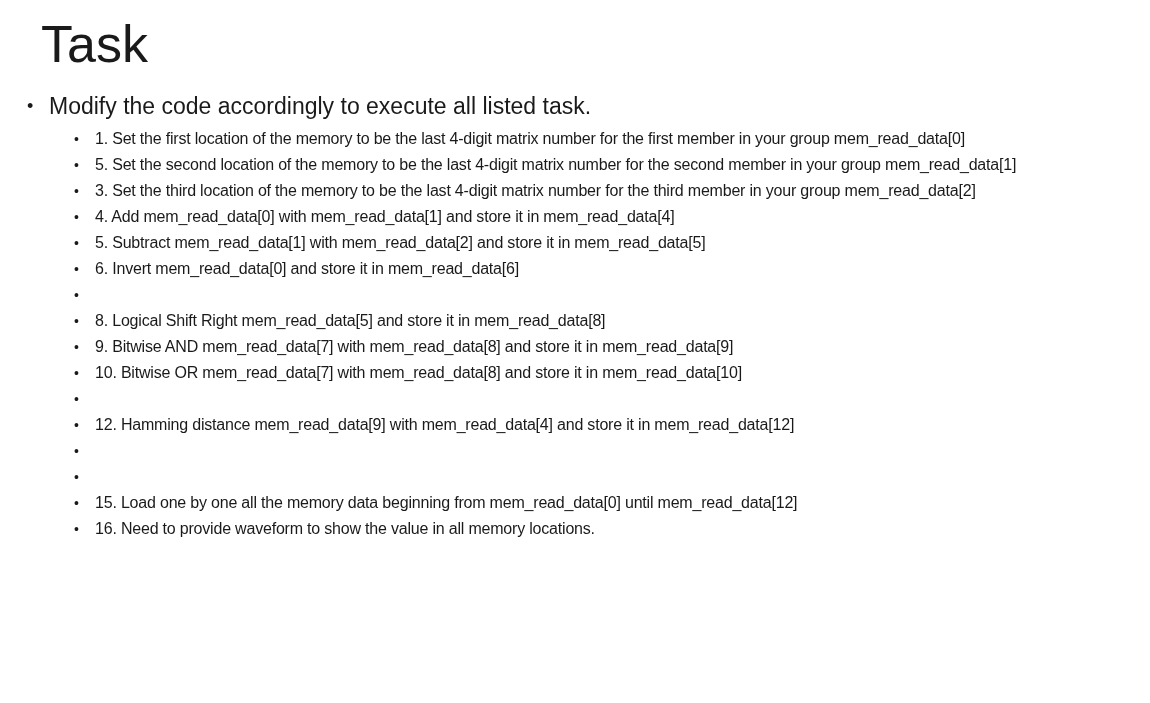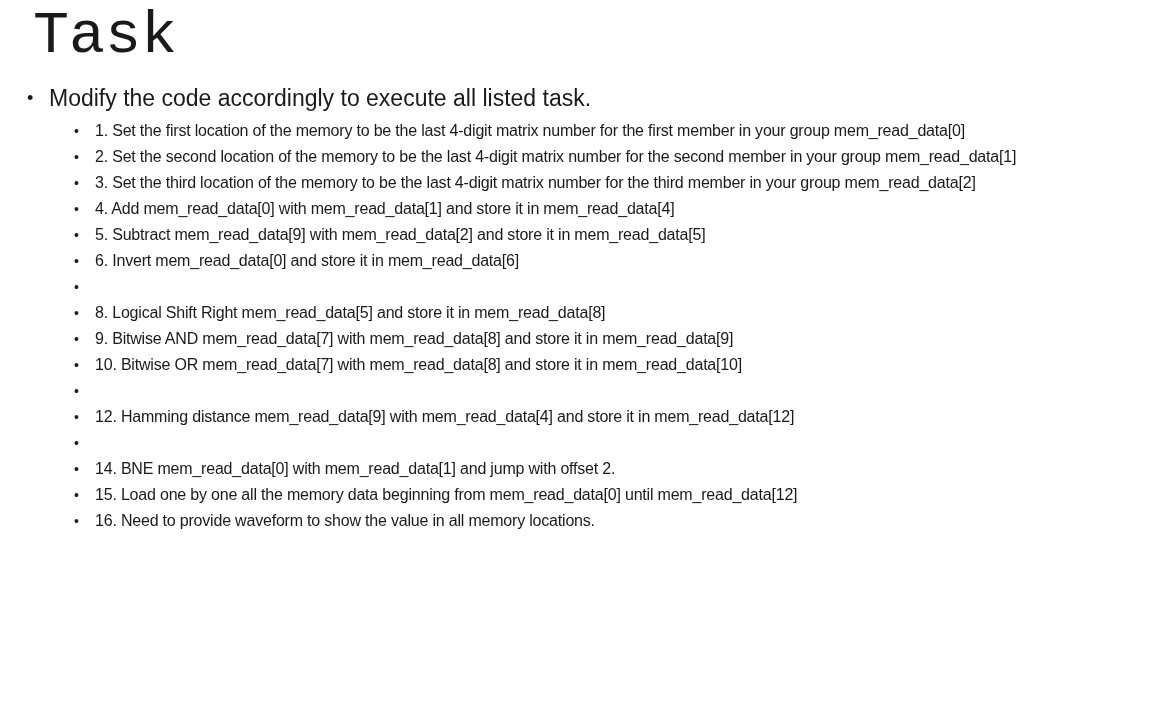--- a/index.html
+++ b/index.html
@@ -10,27 +10,26 @@
   .slide {
     position: relative;
     width: 1150px;
     height: 703px;
     background: #ffffff;
     overflow: hidden;
     font-family: "Liberation Sans", sans-serif;
     color: #1a1a1a;
   }
   .title {
-    margin: 8px;
+    margin: 16px;
     padding: 2px 0 0 25px;
-    font-size: 60px;
+    font-size: 52px;
     line-height: 52px;
     font-weight: 300;
     color: #1a1a1a;
-    font-family: Liberation Mono, monospace;
   }
   .body {
     margin-top: 21px;
   }
   .main-item {
     display: flex;
     align-items: flex-start;
     padding-left: 27px;
     font-size: 23px;
     line-height: 30px;
@@ -81,33 +80,33 @@
       <span class="main-text">Modify the code accordingly to execute all listed task.</span>
     </div>
 
     <ul class="tasks">
       <li class="task-item">
         <span class="bullet b2">•</span>
         <span class="task-text">1. Set the first location of the memory to be the last 4-digit matrix number for the first member in your group mem_read_data[0]</span>
       </li>
       <li class="task-item">
         <span class="bullet b2">•</span>
-        <span class="task-text">2. Set the second location of the memory to be the last 4-digit matrix number for the second member in your group mem_read_data[1]</span>
+        <span class="task-text">5. Set the second location of the memory to be the last 4-digit matrix number for the second member in your group mem_read_data[1]</span>
       </li>
       <li class="task-item">
         <span class="bullet b2">•</span>
         <span class="task-text">3. Set the third location of the memory to be the last 4-digit matrix number for the third member in your group mem_read_data[2]</span>
       </li>
       <li class="task-item">
         <span class="bullet b2">•</span>
         <span class="task-text">4. Add mem_read_data[0] with mem_read_data[1] and store it in mem_read_data[4]</span>
       </li>
       <li class="task-item">
         <span class="bullet b2">•</span>
-        <span class="task-text">5. Subtract mem_read_data[9] with mem_read_data[2] and store it in mem_read_data[5]</span>
+        <span class="task-text">5. Subtract mem_read_data[1] with mem_read_data[2] and store it in mem_read_data[5]</span>
       </li>
       <li class="task-item">
         <span class="bullet b2">•</span>
         <span class="task-text">6. Invert mem_read_data[0] and store it in mem_read_data[6]</span>
       </li>
       <li class="task-item">
         <span class="bullet b2">•</span>
       </li>
       <li class="task-item">
         <span class="bullet b2">•</span>
@@ -126,21 +125,20 @@
       </li>
       <li class="task-item">
         <span class="bullet b2">•</span>
         <span class="task-text">12. Hamming distance mem_read_data[9] with mem_read_data[4] and store it in mem_read_data[12]</span>
       </li>
       <li class="task-item">
         <span class="bullet b2">•</span>
       </li>
       <li class="task-item">
         <span class="bullet b2">•</span>
-        <span class="task-text">14. BNE mem_read_data[0] with mem_read_data[1] and jump with offset 2.</span>
       </li>
       <li class="task-item">
         <span class="bullet b2">•</span>
         <span class="task-text">15. Load one by one all the memory data beginning from mem_read_data[0] until mem_read_data[12]</span>
       </li>
       <li class="task-item">
         <span class="bullet b2">•</span>
         <span class="task-text">16. Need to provide waveform to show the value in all memory locations.</span>
       </li>
     </ul>

